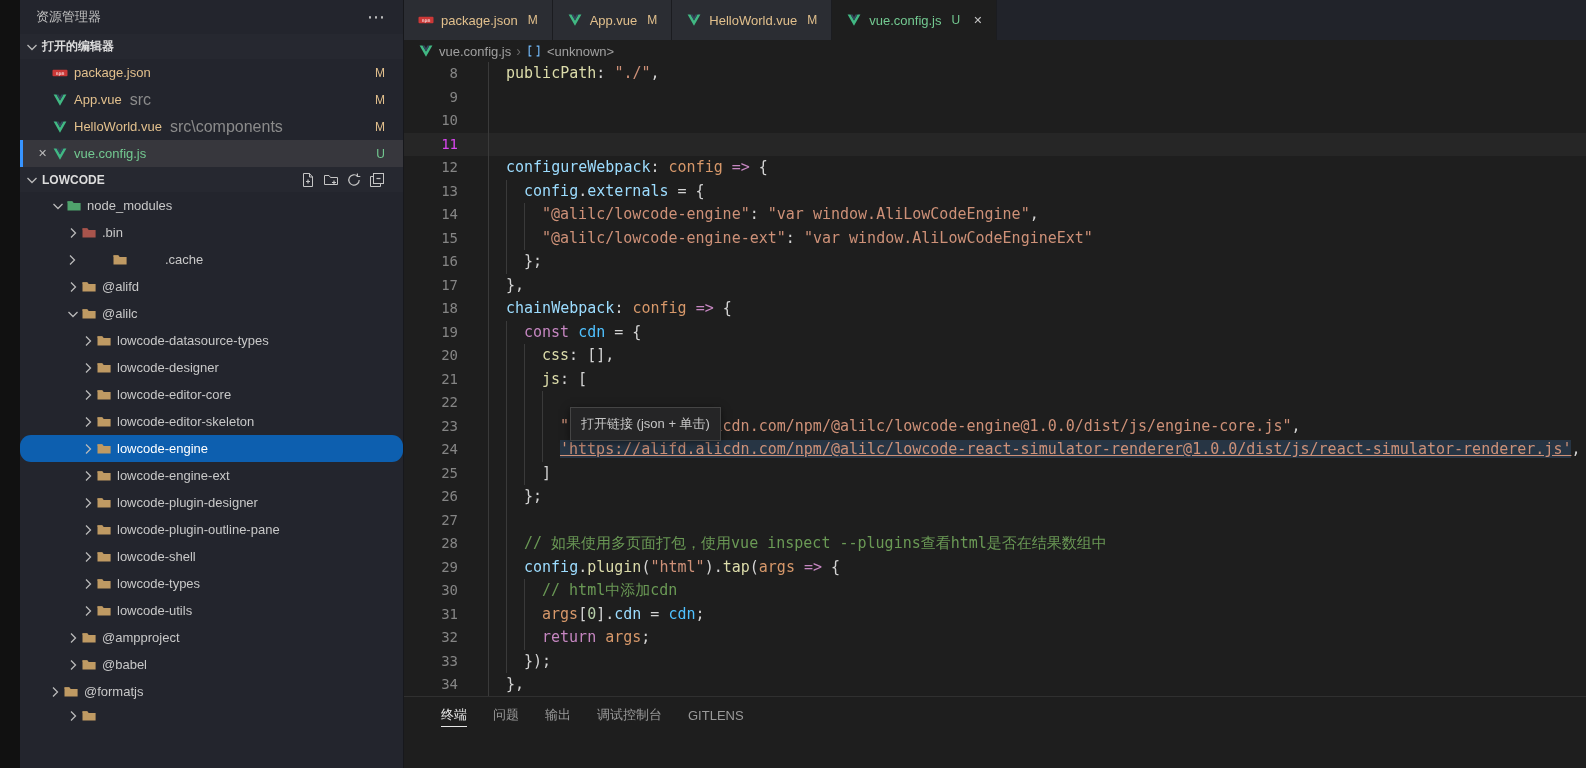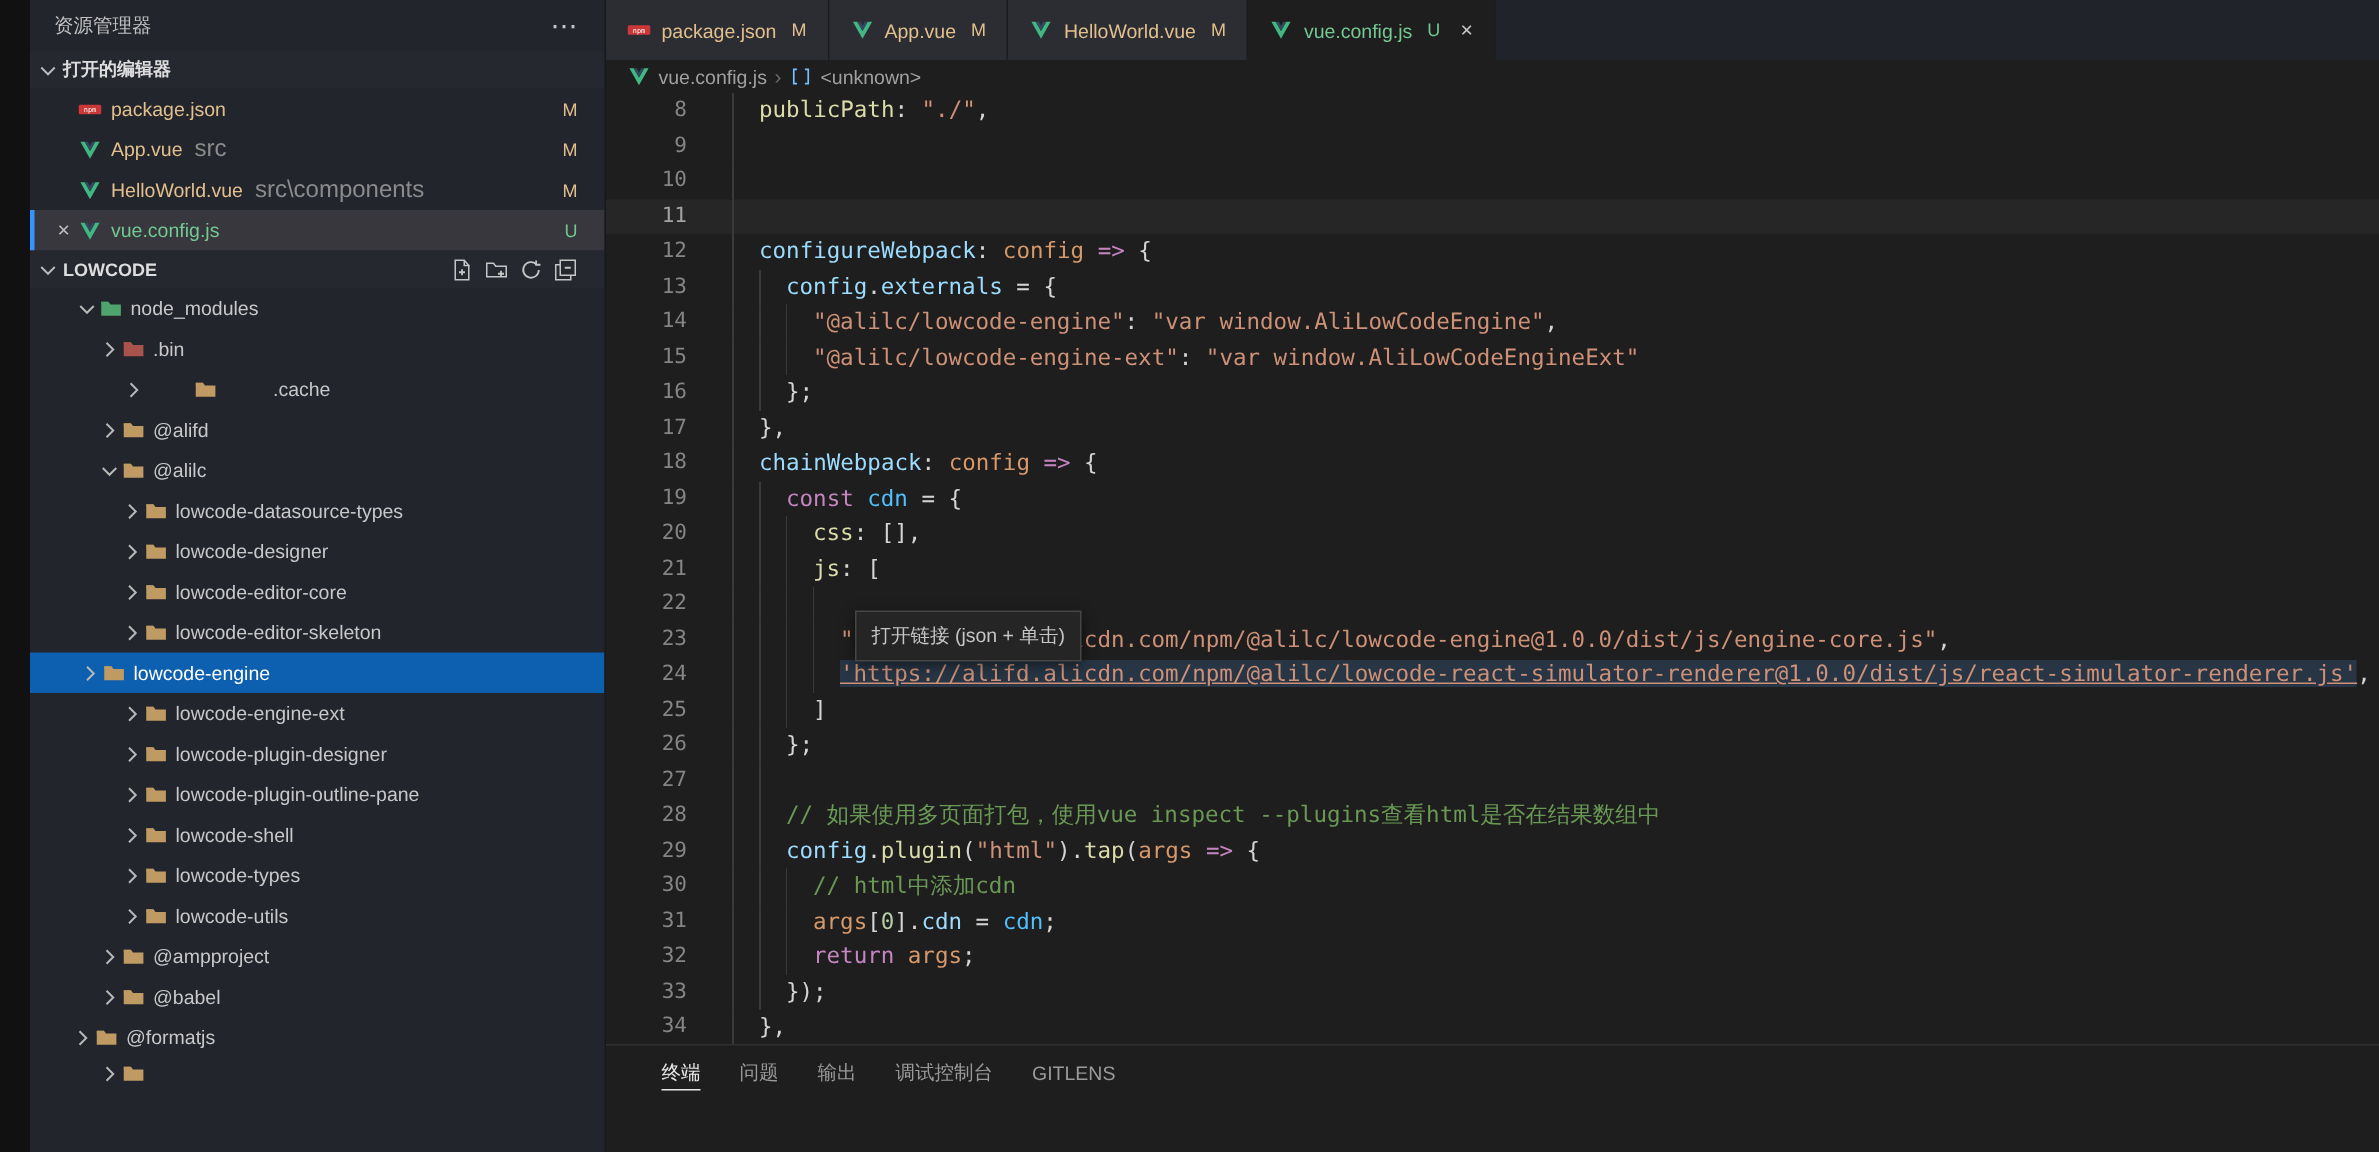--- a/index.html
+++ b/index.html
@@ -45,21 +45,21 @@
   .breadcrumb{height:22px;flex:0 0 22px;display:flex;align-items:center;gap:5px;
               padding-left:14px;color:#a0a0a0;background:#1e1e1e;}
   .bc-sep{color:#6a6a6a;font-size:14px;}
   .bc-label{cursor:pointer;}
 
   
   .editor{position:relative;flex:1;overflow:hidden;background:#1e1e1e;
           font-family:"DejaVu Sans Mono",monospace;font-size:15px;line-height:23.5px;}
   .line{display:flex;height:23.5px;white-space:pre;}
   .line.active{background:rgba(255,255,255,0.04);}
-  .line.active .ln{color:#a3a3a3;}
+  .line.active .ln{color:#d946ef;}
   .ln{flex:0 0 70px;box-sizing:border-box;text-align:right;padding-right:16px;
       color:#858585;font-size:14px;}
   .codeseg{white-space:pre;margin-left:14px;}
   .indent{display:inline-block;height:23.5px;vertical-align:top;
           background-image:repeating-linear-gradient(to right,#3a3a3a 0,#3a3a3a 1px,transparent 1px,transparent 18px);}
   .t-p{color:#d4d4d4;}
   .t-k{color:#c586c0;}
   .t-s{color:#ce9178;}
   .t-v{color:#9cdcfe;}
   .t-c{color:#4fc1ff;}
@@ -210,21 +210,21 @@
             </svg>
           </span>
           <span class="icon">
             <svg width="16" height="16" viewBox="0 0 16 16">
               <path d="M1.5 3.2h4.7l1.4 1.8h7v7.5h-13.1z" fill="#a8544c"></path>
               <path d="M1.5 3.2h4.7l1.4 1.8h-6.1z" fill="#a8544c" opacity="0.75"></path>
             </svg>
           </span>
           <span class="tr-label">.bin</span>
         </div>
-        <div class="tr-row" style="padding-left: 61px; gap: 32px;">
+        <div class="tr-row" style="padding-left: 44px; gap: 32px;">
           <span class="icon">
             <svg width="16" height="16" viewBox="0 0 16 16">
               <path d="M6 3.5 L10.5 8 L6 12.5" fill="none" stroke="#b9b9b9" stroke-width="1.3"></path>
             </svg>
           </span>
           <span class="icon">
             <svg width="16" height="16" viewBox="0 0 16 16">
               <path d="M1.5 3.2h4.7l1.4 1.8h7v7.5h-13.1z" fill="#bf9a63"></path>
               <path d="M1.5 3.2h4.7l1.4 1.8h-6.1z" fill="#bf9a63" opacity="0.75"></path>
             </svg>
@@ -308,21 +308,21 @@
             </svg>
           </span>
           <span class="icon">
             <svg width="16" height="16" viewBox="0 0 16 16">
               <path d="M1.5 3.2h4.7l1.4 1.8h7v7.5h-13.1z" fill="#bf9a63"></path>
               <path d="M1.5 3.2h4.7l1.4 1.8h-6.1z" fill="#bf9a63" opacity="0.75"></path>
             </svg>
           </span>
           <span class="tr-label">lowcode-editor-skeleton</span>
         </div>
-        <div class="tr-row sel" style="padding-left: 32px;">
+        <div class="tr-row sel" style="padding-left: 60px; border-radius: 11px;">
           <span class="icon">
             <svg width="16" height="16" viewBox="0 0 16 16">
               <path d="M6 3.5 L10.5 8 L6 12.5" fill="none" stroke="#b9b9b9" stroke-width="1.3"></path>
             </svg>
           </span>
           <span class="icon">
             <svg width="16" height="16" viewBox="0 0 16 16">
               <path d="M1.5 3.2h4.7l1.4 1.8h7v7.5h-13.1z" fill="#bf9a63"></path>
               <path d="M1.5 3.2h4.7l1.4 1.8h-6.1z" fill="#bf9a63" opacity="0.75"></path>
             </svg>

